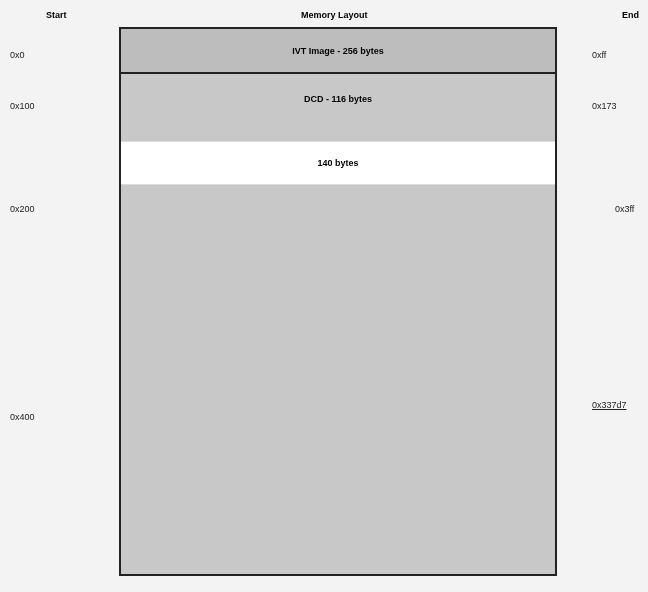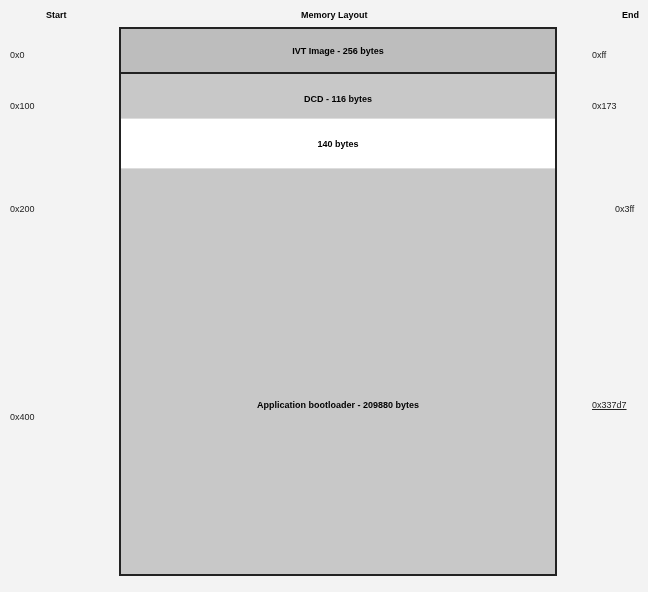--- a/index.html
+++ b/index.html
@@ -28,19 +28,16 @@
 <div class="addr" style="left:615px;top:204px;">0x3ff</div>
 <div class="addr" style="left:592px;top:400px;text-decoration:underline;">0x337d7</div>
 
 <div class="box">
   <div class="seg" style="top:0;height:45px;background:#bdbdbd;border-bottom:2px solid #222;">
     <span>IVT Image - 256 bytes</span>
   </div>
   <div class="seg" style="top:53px;height:33px;background:#c8c8c8;">
     <span>DCD - 116 bytes</span>
   </div>
-  <div class="seg" style="top:89px;height:51px;background:#ffffff;border-top:1px solid #ddd;border-bottom:1px solid #ddd;">
+  <div class="seg" style="top:112px;height:44px;background:#ffffff;border-top:1px solid #ddd;border-bottom:1px solid #ddd;">
     <span>140 bytes</span>
-  </div>
-  <div class="seg" style="top:206px;bottom:0;background:#c8c8c8;">
-    <span>Application bootloader - 209880 bytes</span>
   </div>
 </div>
 
 </body></html>

